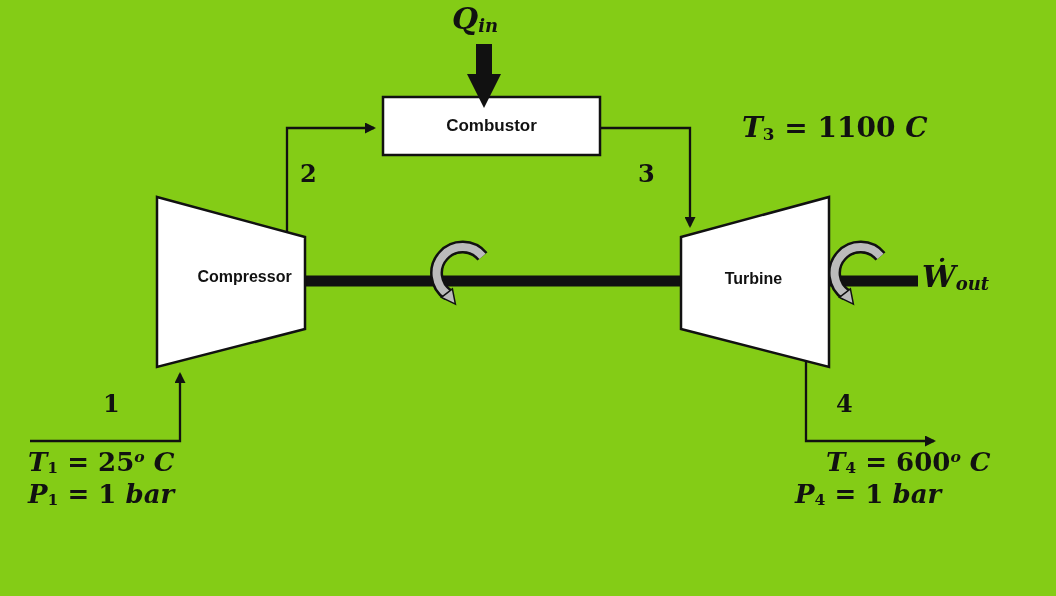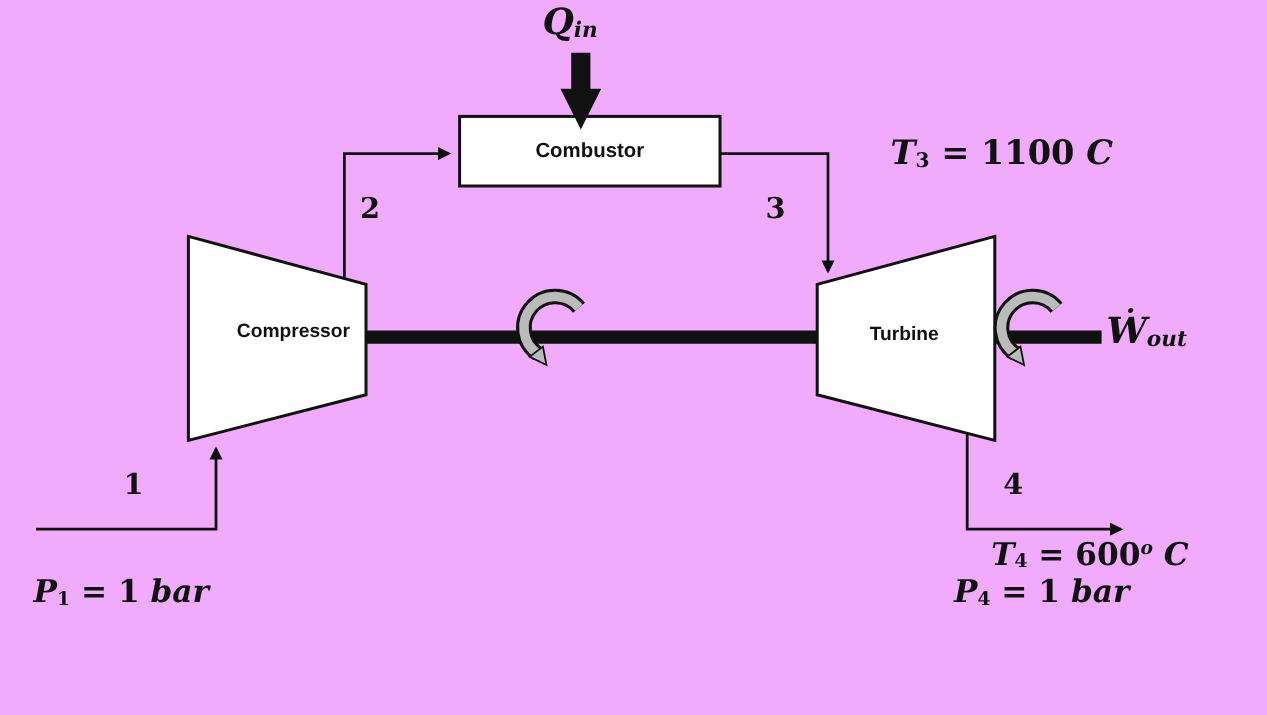--- a/index.html
+++ b/index.html
@@ -1,18 +1,18 @@
 <!DOCTYPE html>
 <html><head>
 <meta charset="utf-8">
 <style>
   * { margin:0; padding:0; box-sizing:border-box; }
   html,body { background:#ffffff; }
   .stage {
-    position:relative; width:1056px; height:596px; background:#f0abfc;
+    position:relative; width:1056px; height:596px; background:#84cc16;
     overflow:hidden; font-family:"DejaVu Serif", serif; color:#111;
   }
   .layer { position:absolute; left:0; top:0; }
   .lbl { position:absolute; font-weight:700; color:#111; white-space:nowrap; line-height:1.15; }
   .it  { font-style:italic; }
   .big { font-size:30px; }
   .num { font-size:24px; }
   .cond{ font-size:26px; }
   .t3  { font-size:28px; }
   .comp {
@@ -82,20 +82,23 @@
 
   <div class="lbl big" style="left:922px; top:260px;">
     <span class="it">Ẇ</span><sub class="it">out</sub>
   </div>
 
   <div class="lbl num" style="left:300px; top:160px;">2</div>
   <div class="lbl num" style="left:638px; top:160px;">3</div>
   <div class="lbl num" style="left:103px; top:390px;">1</div>
   <div class="lbl num" style="left:836px; top:390px;">4</div>
 
+  <div class="lbl cond" style="left:28px; top:448px;">
+    <span class="it">T</span><sub>1</sub><span> = 25</span><sup class="it">o</sup><span class="it"> C</span>
+  </div>
   <div class="lbl cond" style="left:28px; top:480px;">
     <span class="it">P</span><sub>1</sub><span> = 1 </span><span class="it">bar</span>
   </div>
 
   <div class="lbl cond" style="left:781px; top:448px;margin-left:45px;">
     <span class="it">T</span><sub>4</sub><span> = 600</span><sup class="it">o</sup><span class="it"> C</span>
   </div>
   <div class="lbl cond" style="left:795px; top:480px;">
     <span class="it">P</span><sub>4</sub><span> = 1 </span><span class="it">bar</span>
   </div>

